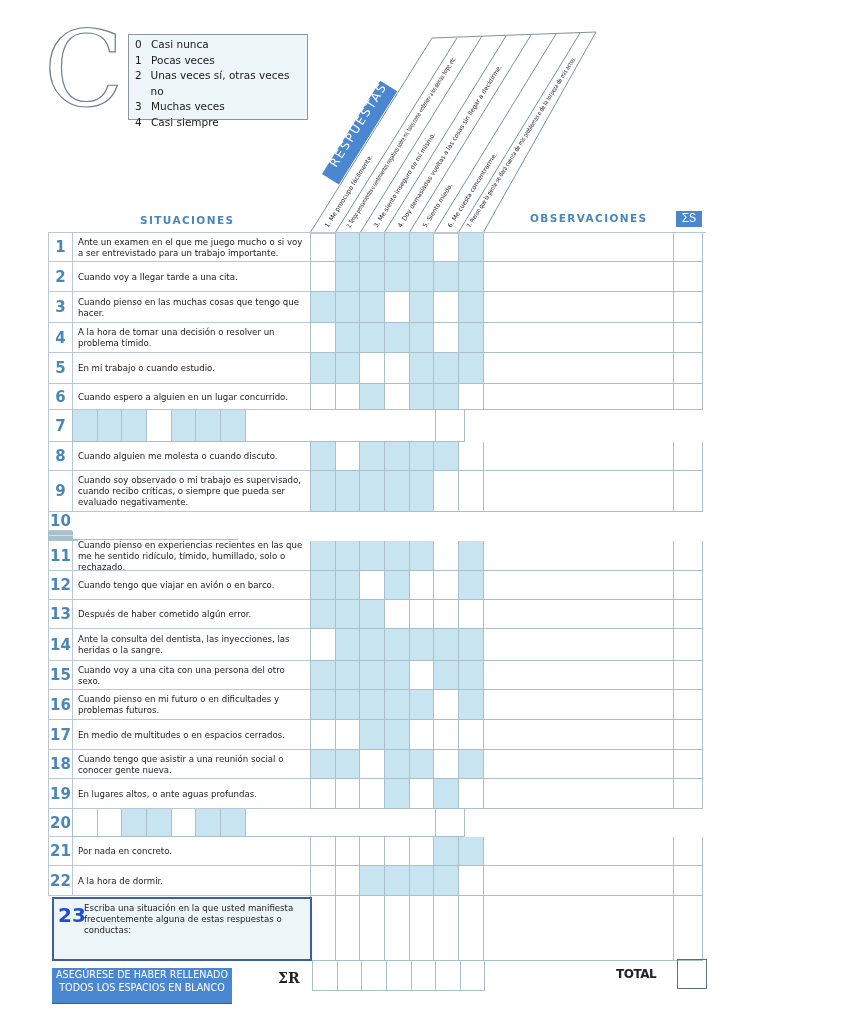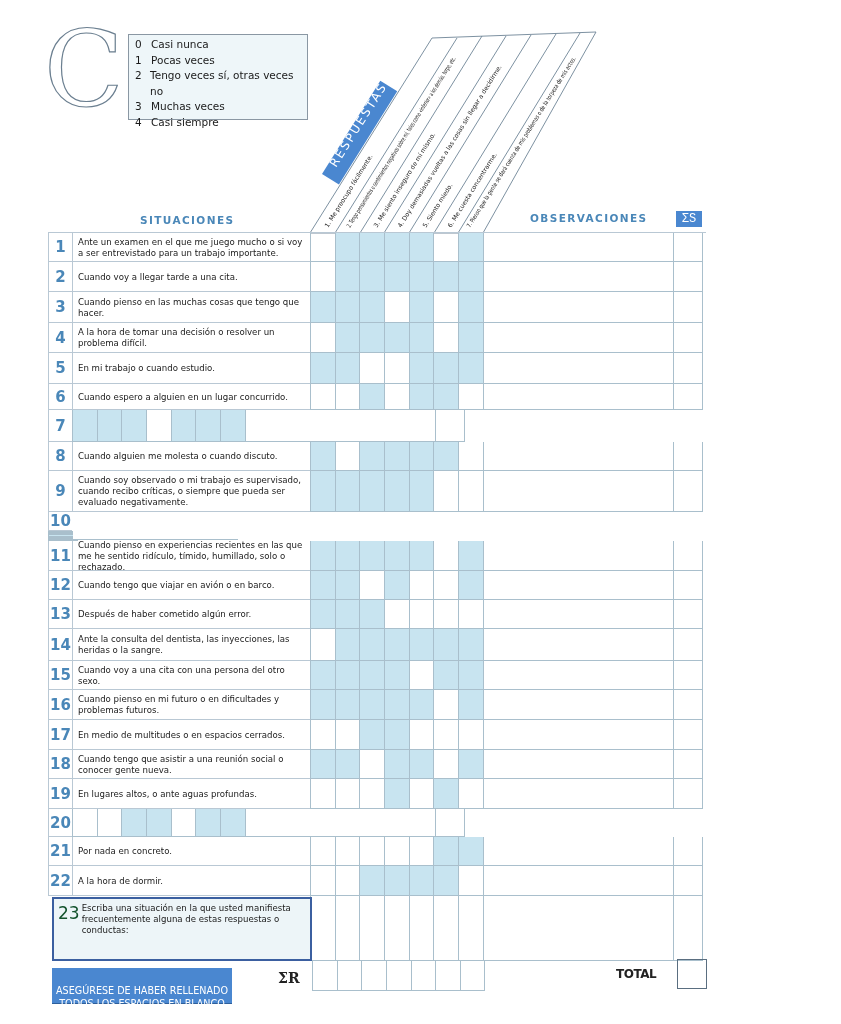--- a/index.html
+++ b/index.html
@@ -51,31 +51,31 @@
   }
   .row .cell.on { background: #c8e4f0; }
   .row .obs { width: 190px; height: 100%; border-left: 1px solid #a9bfcc; border-bottom: 1px solid #a9bfcc; }
   .row .sum { width: 30px; height: 100%; border-left: 1px solid #a9bfcc; border-bottom: 1px solid #a9bfcc; border-right: 1px solid #a9bfcc; }
 
   .row-23-box {
     position: absolute; left: 52px; top: 897px; width: 260px; height: 64px;
     border: 2px solid #3b5fa0; background: #edf5f8;
     display: flex; padding: 4px 4px 0 4px;
   }
-  .row-23-box .num { width: 24px; color: #14532d; font-size: 17px; font-weight: normal; }
+  .row-23-box .num { width: 24px; color: #1d4ed8; font-size: 20px; font-weight: bold; }
   .row-23-box .text { font-size: 8.6px; line-height: 11px; padding-left: 2px; }
 
   .bottom-row { position: absolute; left: 312px; top: 961px; display: flex; height: 30px; }
   .bottom-row .cell { width: 24.7px; height: 30px; border-left: 1px solid #a9bfcc; border-bottom: 1px solid #a9bfcc; }
   .bottom-row .cell.last { border-right: 1px solid #a9bfcc; }
 
   .note-box {
     position: absolute; left: 52px; top: 968px; width: 180px; height: 36px;
     background: #4a87d0; color: #ffffff; font-size: 9.6px; line-height: 13px;
-    text-align: center; padding-top: 16px; border-bottom: 1px solid #2d5f9c;
+    text-align: center; padding-top: 0; border-bottom: 1px solid #2d5f9c;
   }
   .sigma-r {
     position: absolute; left: 278px; top: 970px; font-family: "DejaVu Serif", serif;
     font-size: 14px; font-weight: bold; color: #222;
   }
   .total-label {
     position: absolute; left: 616px; top: 967px; font-size: 12px; font-weight: bold;
     letter-spacing: -0.5px; color: #222;
   }
   .total-box {
@@ -92,21 +92,21 @@
   <div class="legend-row">
       <span class="legend-num">0</span>
       <span>Casi nunca</span>
     </div>
   <div class="legend-row">
       <span class="legend-num">1</span>
       <span>Pocas veces</span>
     </div>
   <div class="legend-row">
       <span class="legend-num">2</span>
-      <span>Tengo veces sí, otras veces no</span>
+      <span>Unas veces sí, otras veces no</span>
     </div>
   <div class="legend-row">
       <span class="legend-num">3</span>
       <span>Muchas veces</span>
     </div>
   <div class="legend-row">
       <span class="legend-num">4</span>
       <span>Casi siempre</span>
     </div>
 </div>
@@ -178,21 +178,21 @@
       <div class="cell on"></div>
       <div class="cell"></div>
       <div class="cell on"></div>
       <div class="cell"></div>
       <div class="cell on"></div>
       <div class="obs"></div>
       <div class="sum"></div>
     </div>
     <div class="row" style="top: 91px; height: 30px;">
       <div class="num">4</div>
-      <div class="text">A la hora de tomar una decisión o resolver un problema difícil.</div>
+      <div class="text">A la hora de tomar una decisión o resolver un problema tímido.</div>
       <div class="cell"></div>
       <div class="cell on"></div>
       <div class="cell on"></div>
       <div class="cell on"></div>
       <div class="cell on"></div>
       <div class="cell"></div>
       <div class="cell on"></div>
       <div class="obs"></div>
       <div class="sum"></div>
     </div>

